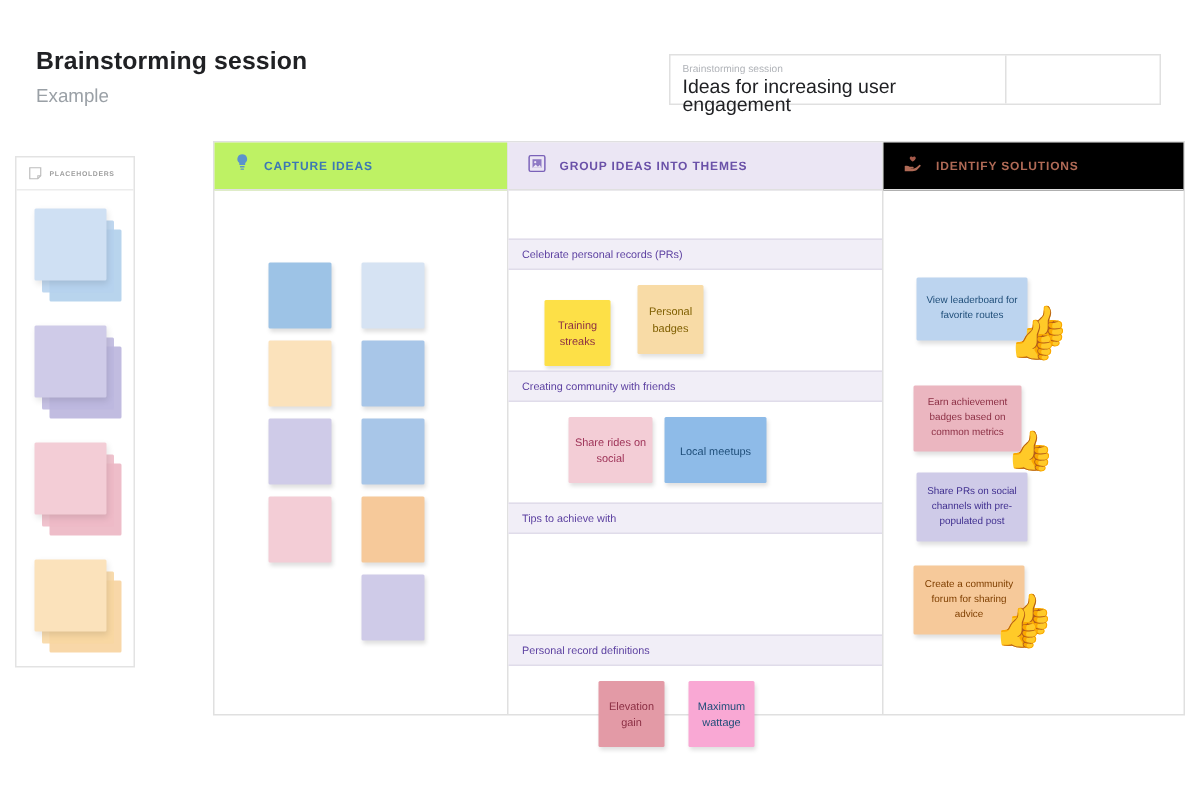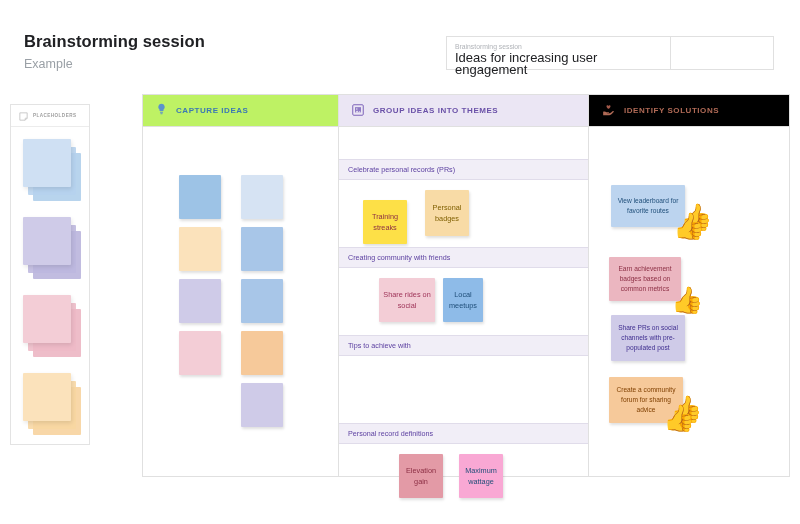--- a/index.html
+++ b/index.html
@@ -200,21 +200,21 @@
             <div class="note" style="left: 24px; top: 10px; width: 44px; height: 44px; background: #fde047; color: rgb(140, 47, 68); margin-top: 10px;">Training streaks</div>
             <div class="note" style="left: 86px; top: 10px; width: 44px; height: 46px; background: rgb(248, 219, 166); color: rgb(127, 95, 0);">Personal badges</div>
           </div>
         </div>
         <div class="theme-group" style="top: 120px;">
           <div class="theme-bar">
             <span class="theme-bar-label">Creating community with friends</span>
           </div>
           <div class="theme-body" style="height: 67px;">
             <div class="note" style="left: 40px; top: 10px; width: 56px; height: 44px; background: rgb(243, 205, 214); color: rgb(158, 51, 88);">Share rides on social</div>
-            <div class="note" style="left: 104px; top: 10px; width: 40px; height: 44px; background: rgb(142, 187, 232); color: rgb(31, 78, 121);">Local meetups</div>
+            <div class="note" style="left: 104px; top: 10px; width: 68px; height: 44px; background: rgb(142, 187, 232); color: rgb(31, 78, 121);">Local meetups</div>
           </div>
         </div>
         <div class="theme-group" style="top: 208px;">
           <div class="theme-bar">
             <span class="theme-bar-label">Tips to achieve with</span>
           </div>
         </div>
         <div class="theme-group" style="top: 296px;">
           <div class="theme-bar">
             <span class="theme-bar-label">Personal record definitions</span>

